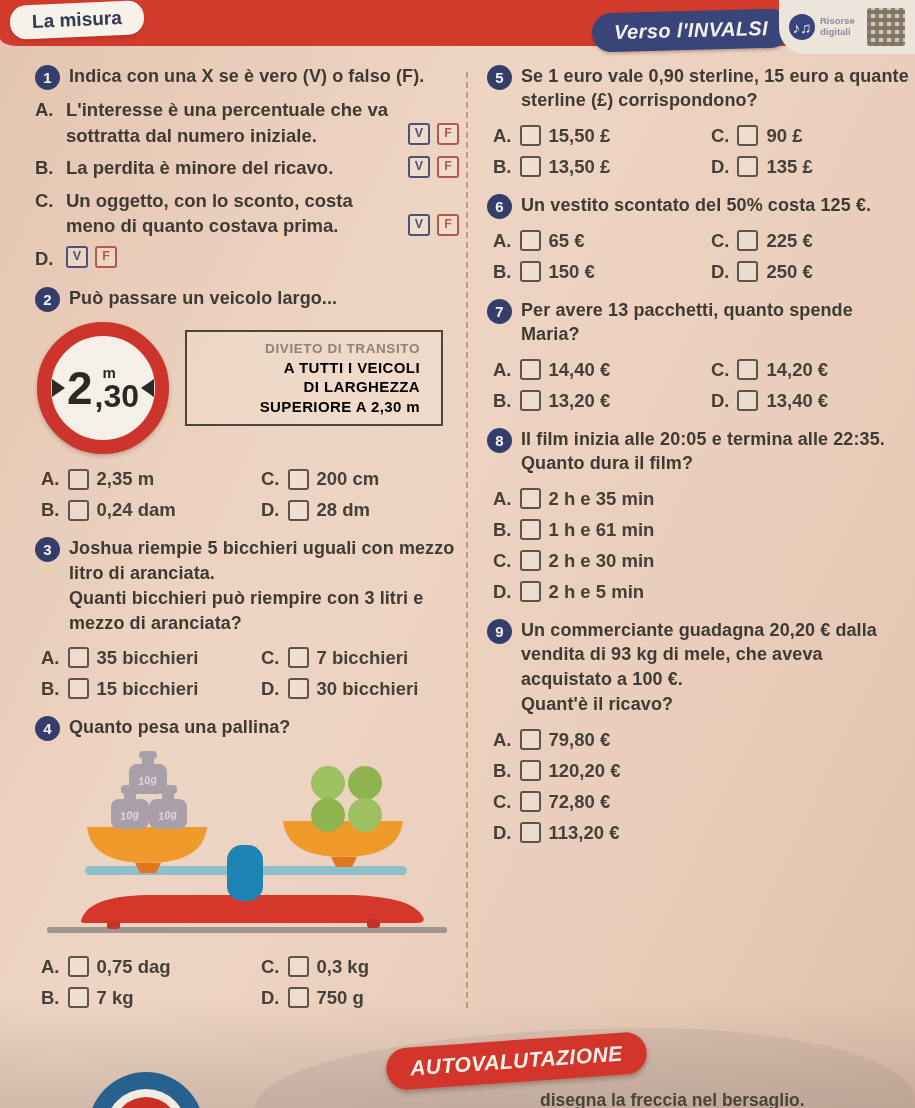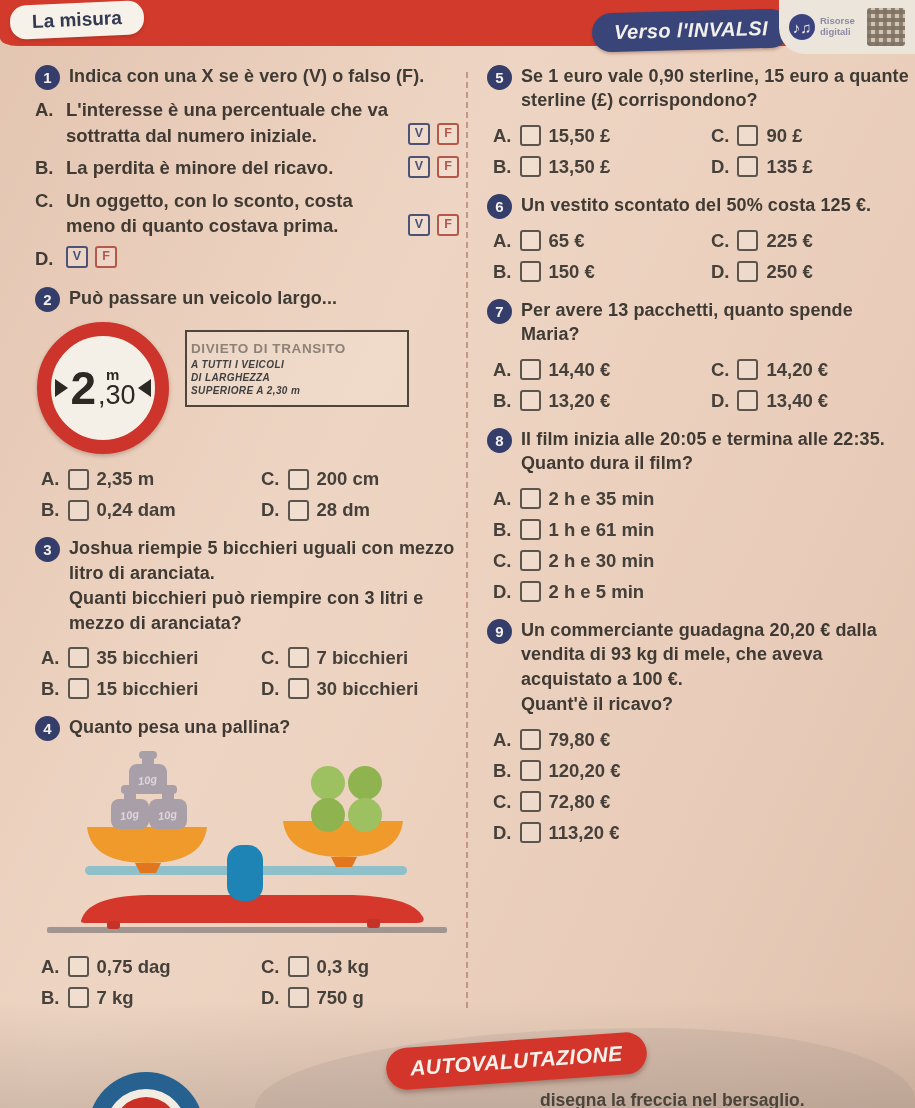--- a/index.html
+++ b/index.html
@@ -61,25 +61,25 @@
   .sign-circle{width:104px;height:104px;border-radius:50%;background:#f5f0e7;
     border:14px solid #cd342b;display:flex;align-items:center;justify-content:center;
     box-shadow:0 2px 4px rgba(90,40,25,.3);flex:0 0 104px;}
   .sign-inner{display:flex;align-items:center;gap:2px;color:#2c2823;}
   .tri{width:0;height:0;}
   .tri-r{border-top:9px solid transparent;border-bottom:9px solid transparent;border-left:13px solid #2c2823;}
   .tri-l{border-top:9px solid transparent;border-bottom:9px solid transparent;border-right:13px solid #2c2823;}
   .sign-big{font-size:46px;font-weight:700;line-height:1;}
   .sign-stack{display:flex;flex-direction:column;align-items:flex-start;line-height:1;}
   .sign-unit{font-size:15px;font-weight:700;margin-left:8px;}
-  .sign-small{font-size:27px;font-weight:400;}
-  .notice{border:2.5px solid #4e463b;padding:8px 4px;text-align:left;margin-top:8px;
+  .sign-small{font-size:32px;font-weight:700;}
+  .notice{border:2.5px solid #4e463b;padding:8px 21px;text-align:right;margin-top:8px;
     line-height:1.3;width:212px;background:rgba(250,245,236,.2);}
   .notice .n1{font-size:13.5px;font-weight:600;color:#8e8276;letter-spacing:.6px;}
-  .notice .nb{font-size:10px;font-weight:700;color:#404040;letter-spacing:.4px;font-style:italic;}
+  .notice .nb{font-size:15px;font-weight:700;color:#000000;letter-spacing:.4px;}
   
   .scale-wrap{margin:8px 0 4px 0;}
   
   .auto-pill{position:absolute;left:386px;top:1040px;background:#d4352a;color:#f5f1ea;
     border-radius:26px;padding:9px 24px;font-size:21px;font-weight:700;font-style:italic;
     transform:rotate(-4deg);letter-spacing:.5px;box-shadow:0 3px 5px rgba(80,35,22,.35);}
   .target{position:absolute;left:88px;top:1072px;width:116px;height:116px;border-radius:50%;
     background:#26618f;display:flex;align-items:center;justify-content:center;}
   .target-mid{width:82px;height:82px;border-radius:50%;background:#f2ece2;
     display:flex;align-items:center;justify-content:center;}

